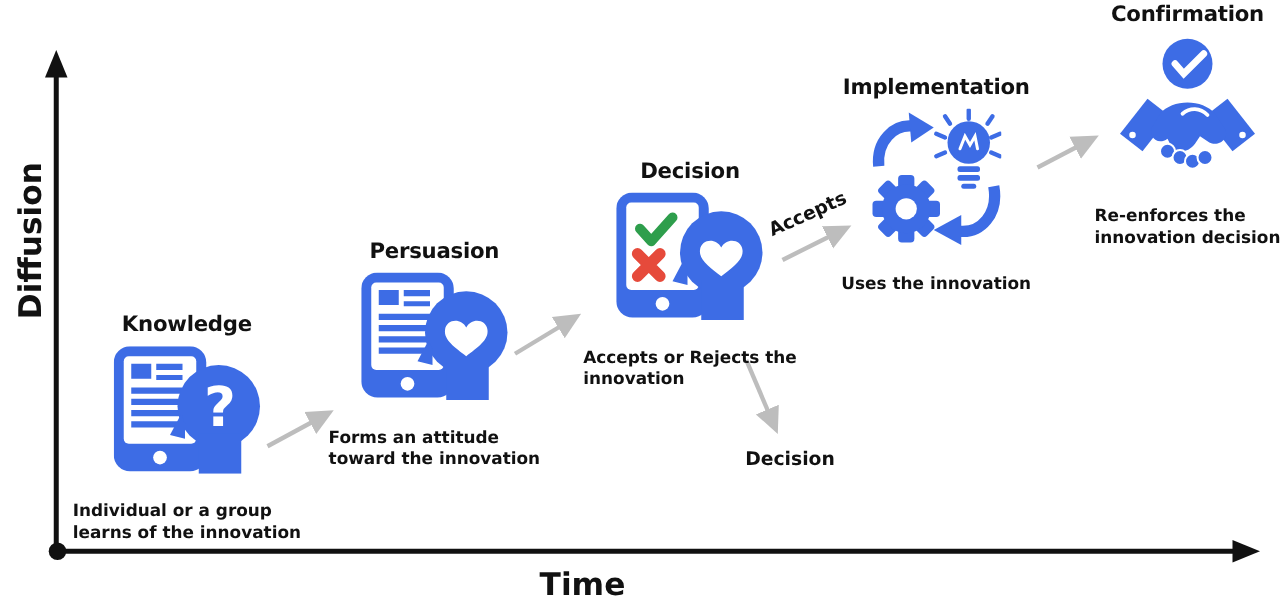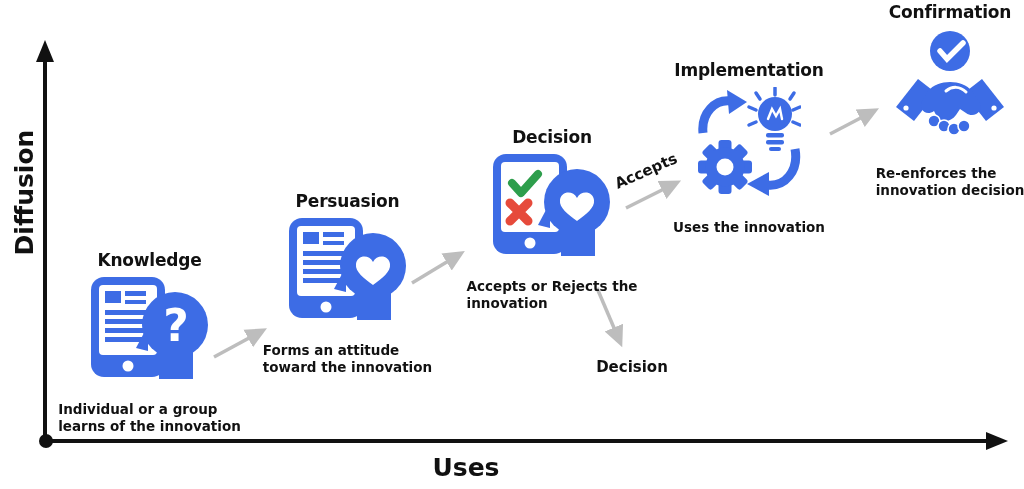--- a/index.html
+++ b/index.html
@@ -55,21 +55,21 @@
     <circle cx="46" cy="441" r="7" class="f-ink"></circle>
 
     <line x1="214" y1="357" x2="262" y2="331" class="connector"></line>
     <line x1="412" y1="283" x2="460" y2="254" class="connector"></line>
     <line x1="626" y1="208" x2="676" y2="183" class="connector"></line>
     <line x1="597" y1="288" x2="620" y2="342" class="connector"></line>
     <line x1="830" y1="134" x2="874" y2="111" class="connector"></line>
   </svg>
 
   <div class="axis-label y-label">Diffusion</div>
-  <div class="axis-label x-label">Uses</div>
+  <div class="axis-label x-label">Time</div>
 
   <div class="flow-label accepts">Accepts</div>
   <div class="flow-label rejects">Decision</div>
 
   <div class="stage" style="left:250px;top:191px;width:195px;">
     <div class="stage-title">Persuasion</div>
     <svg width="118" height="102" viewBox="0 0 118 102">
       <rect x="0" y="0" width="74" height="100" rx="13" class="f-blue"></rect>
       <rect x="8" y="8" width="58" height="70" rx="4" fill="#fff"></rect>
       <circle cx="37" cy="89" r="5.5" fill="#fff"></circle>

